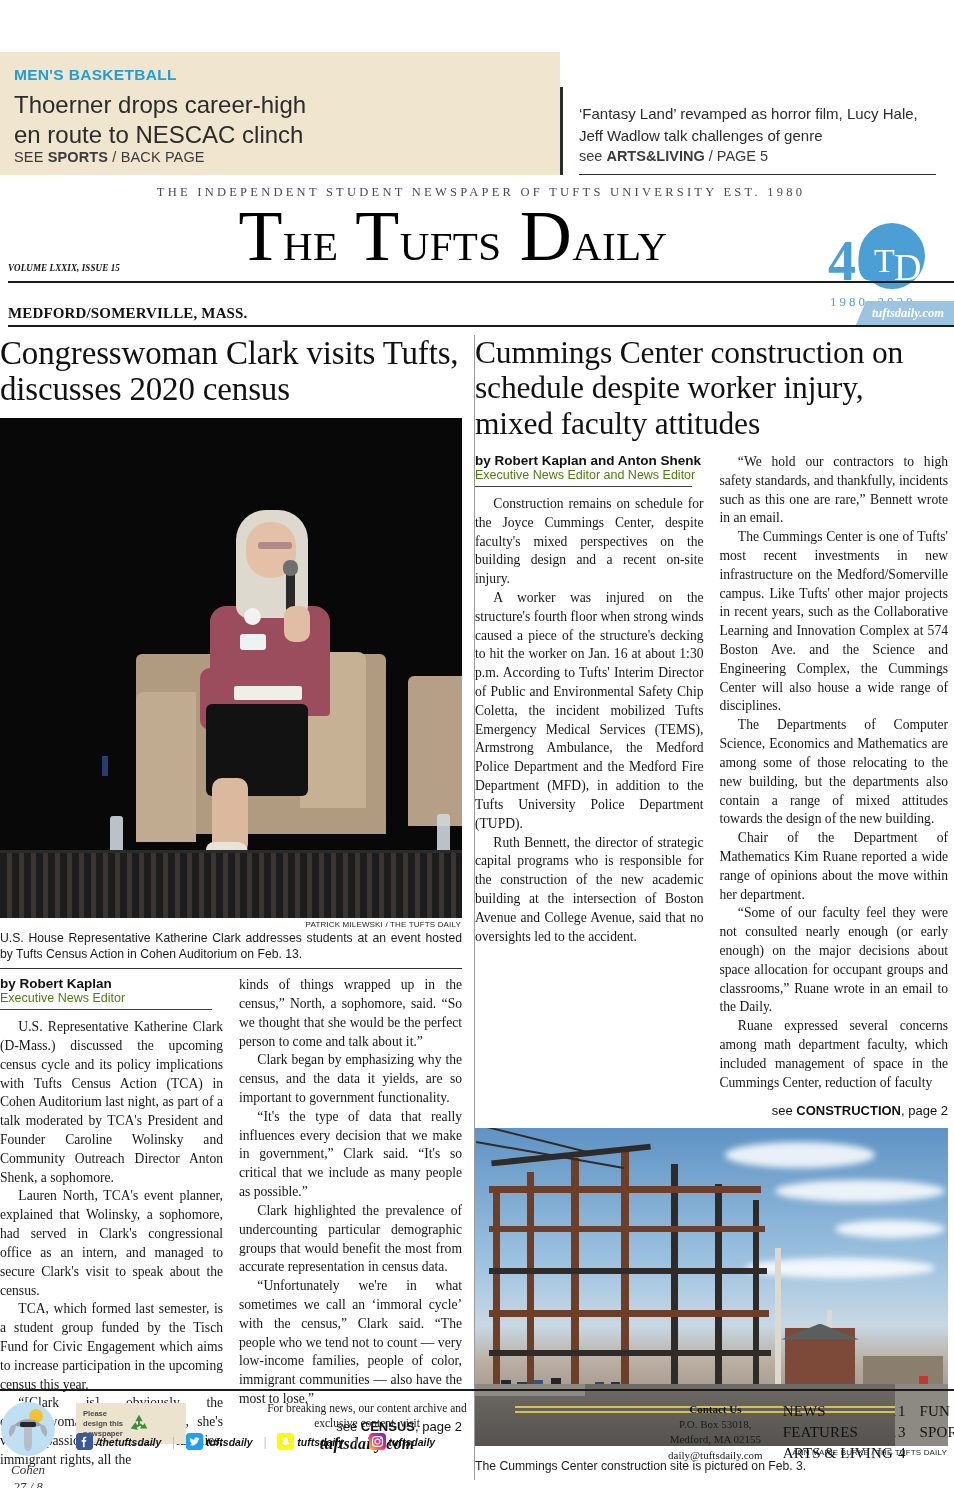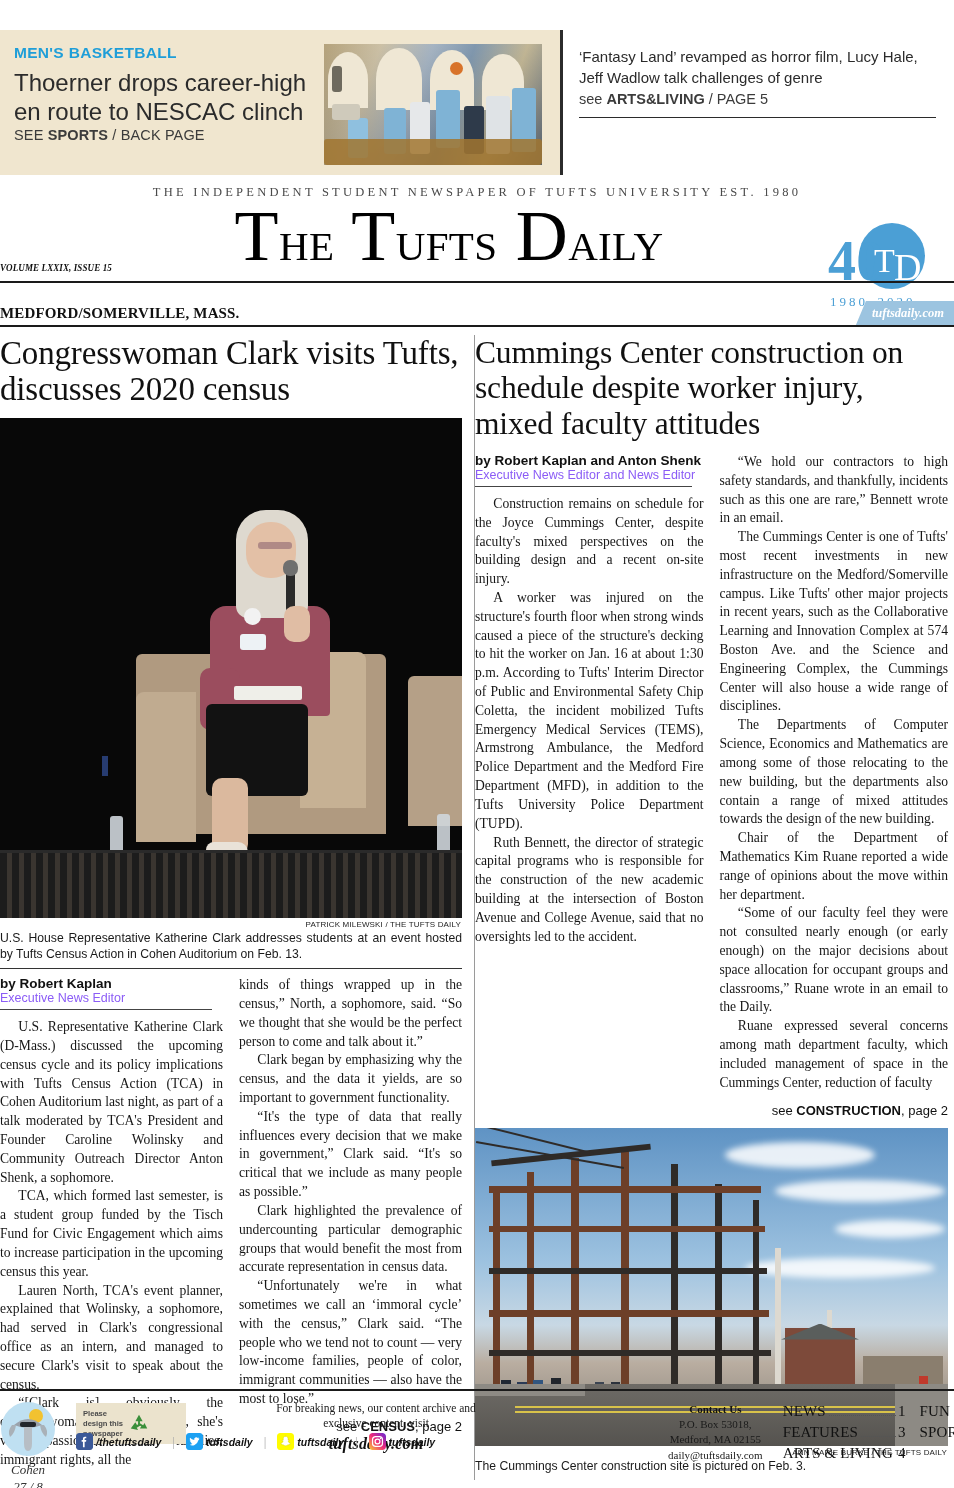--- a/index.html
+++ b/index.html
@@ -8,21 +8,21 @@
     width:954px; height:1488px;
     background:#ffffff;
     font-family:"Liberation Serif", serif;
     color:#1a1a1a;
     overflow:hidden;
     position:relative;
   }
   .page { width:954px; height:1488px; position:relative; }
 
   
-  .teaser-bar { display:flex; height:145px; margin:30px 0 0 0; }
+  .teaser-bar { display:flex; height:145px; margin:30px 0 0 0;align-items:flex-end; }
   .teaser-left {
     width:560px; background:#f0e6cf; padding:14px 18px 10px 14px;
     display:flex; align-items:stretch;
   }
   .teaser-left-text { flex:1; padding-right:8px; }
   .kicker {
     color:#1f9ed8; font-family:"Liberation Sans", sans-serif;
     font-weight:bold; font-size:15.5px; letter-spacing:.02em;
     margin-bottom:6px;
   }
@@ -52,21 +52,21 @@
     line-height:1.42; color:#2b2b2b;
   }
   .teaser-right-see {
     font-family:"Liberation Sans", sans-serif; font-size:14.5px;
     color:#3b3b3b; margin-top:2px;
   }
   .teaser-right-see b { font-weight:bold; }
   .teaser-rule { border-top:1.5px solid #2b2b2b; margin-top:10px; }
 
   
-  .masthead { position:relative; padding-top:10px; }
+  .masthead { position:relative; padding-top:10px;padding-left:8px; }
   .tagline {
     text-align:center; font-family:"Liberation Serif", serif;
     font-size:12.5px; letter-spacing:.26em; color:#4a4a4a;
     margin-bottom:2px;
   }
   .nameplate {
     text-align:center; font-family:"Liberation Serif", serif;
     font-size:72px; line-height:.96; letter-spacing:.005em;
     color:#000; font-weight:normal; position:relative;
     padding-right:56px;
@@ -139,21 +139,21 @@
   }
   .caption-rule { border-top:1.5px solid #333; margin-bottom:7px; }
 
   
   .byline { margin-bottom:4px; }
   .byline-name {
     font-family:"Liberation Sans", sans-serif; font-weight:bold;
     font-size:13.5px; color:#111;
   }
   .byline-role {
-    font-family:"Liberation Sans", sans-serif; font-size:12.5px; color:#8b5cf6;
+    font-family:"Liberation Sans", sans-serif; font-size:12.5px; color:#4d7c0f;
   }
   .byline-rule { border-top:1px solid #444; width:95%; margin:3px 0 8px 0; }
 
   
   .cols2 { display:flex; gap:16px; }
   .bodycol { flex:1; }
   .bodycol p {
     font-family:"Liberation Serif", serif; font-size:13.6px;
     line-height:1.385; text-align:justify; margin:0;
     text-indent:1.35em; color:#161616;
@@ -353,22 +353,22 @@
       <div class="caption-rule"></div>
 
       <div class="cols2">
         <div class="bodycol">
           <div class="byline">
             <div class="byline-name">by Robert Kaplan</div>
             <div class="byline-role">Executive News Editor</div>
           </div>
           <div class="byline-rule"></div>
           <p>U.S. Representative Katherine Clark (D-Mass.) discussed the upcoming census cycle and its policy implications with Tufts Census Action (TCA) in Cohen Auditorium last night, as part of a talk moderated by TCA's President and Founder Caroline Wolinsky and Community Outreach Director Anton Shenk, a sophomore.</p>
+          <p>Lauren North, TCA's event planner, explained that Wolinsky, a sophomore, had served in Clark's congressional office as an intern, and managed to secure Clark's visit to speak about the census.</p>
           <p>TCA, which formed last semester, is a student group funded by the Tisch Fund for Civic Engagement which aims to increase participation in the upcoming census this year.</p>
-          <p>Lauren North, TCA's event planner, explained that Wolinsky, a sophomore, had served in Clark's congressional office as an intern, and managed to secure Clark's visit to speak about the census.</p>
           <p>“[Clark is] obviously the congresswoman for this district, she's very passionate about families, immigrant rights, all the</p>
         </div>
         <div class="bodycol">
           <p style="text-indent:0">kinds of things wrapped up in the census,” North, a sophomore, said. “So we thought that she would be the perfect person to come and talk about it.”</p>
           <p>Clark began by emphasizing why the census, and the data it yields, are so important to government functionality.</p>
           <p>“It's the type of data that really influences every decision that we make in government,” Clark said. “It's so critical that we include as many people as possible.”</p>
           <p>Clark highlighted the prevalence of undercounting particular demographic groups that would benefit the most from accurate representation in census data.</p>
           <p>“Unfortunately we're in what sometimes we call an ‘immoral cycle’ with the census,” Clark said. “The people who we tend not to count — very low-income families, people of color, immigrant communities — also have the most to lose.”</p>
           <div class="jumpline"><span>see </span><b>CENSUS</b><span>, page 2</span></div>
         </div>
@@ -485,21 +485,21 @@
             <div class="recycle-text">newspaper</div>
           </div>
           <svg width="22" height="22" viewBox="0 0 24 24" aria-hidden="true">
             <path d="M12 2 L16 9 L13 9 L13 13 L11 13 L11 9 L8 9 Z" fill="#3a8f3a"></path>
             <path d="M3 17 L8 10 L9.8 13 L13 11.5 L14 13.3 L9.5 16 L11 18.6 Z" fill="#3a8f3a"></path>
             <path d="M21 17 L13 17 L14.5 14.4 L11 12.5 L12 10.7 L16.5 13.4 L18 10.8 Z" fill="#3a8f3a"></path>
           </svg>
         </div>
       </div>
 
-      <div class="foot-promo" style="position:absolute;left:150px;top:0;width:300px;">
+      <div class="foot-promo" style="position:absolute;left:141px;top:0;width:300px;">
         <div class="promo-line">For breaking news, our content archive and</div>
         <div class="promo-line">exclusive content, visit</div>
         <div class="promo-url">tuftsdaily.com</div>
       </div>
 
       <div class="social-row" style="left:0;bottom:2px;">
         <div class="social-item">
           <svg class="sicon" viewBox="0 0 24 24" aria-hidden="true">
             <rect width="24" height="24" rx="4" fill="#3b5998"></rect>
             <path d="M14.5 7.5h-1.6c-.4 0-.7.3-.7.8v1.6h2.3l-.3 2.3h-2V20h-2.4v-7.8H8V9.9h1.8V8.1c0-1.8 1-2.9 2.8-2.9h1.9z" fill="#fff"></path>

